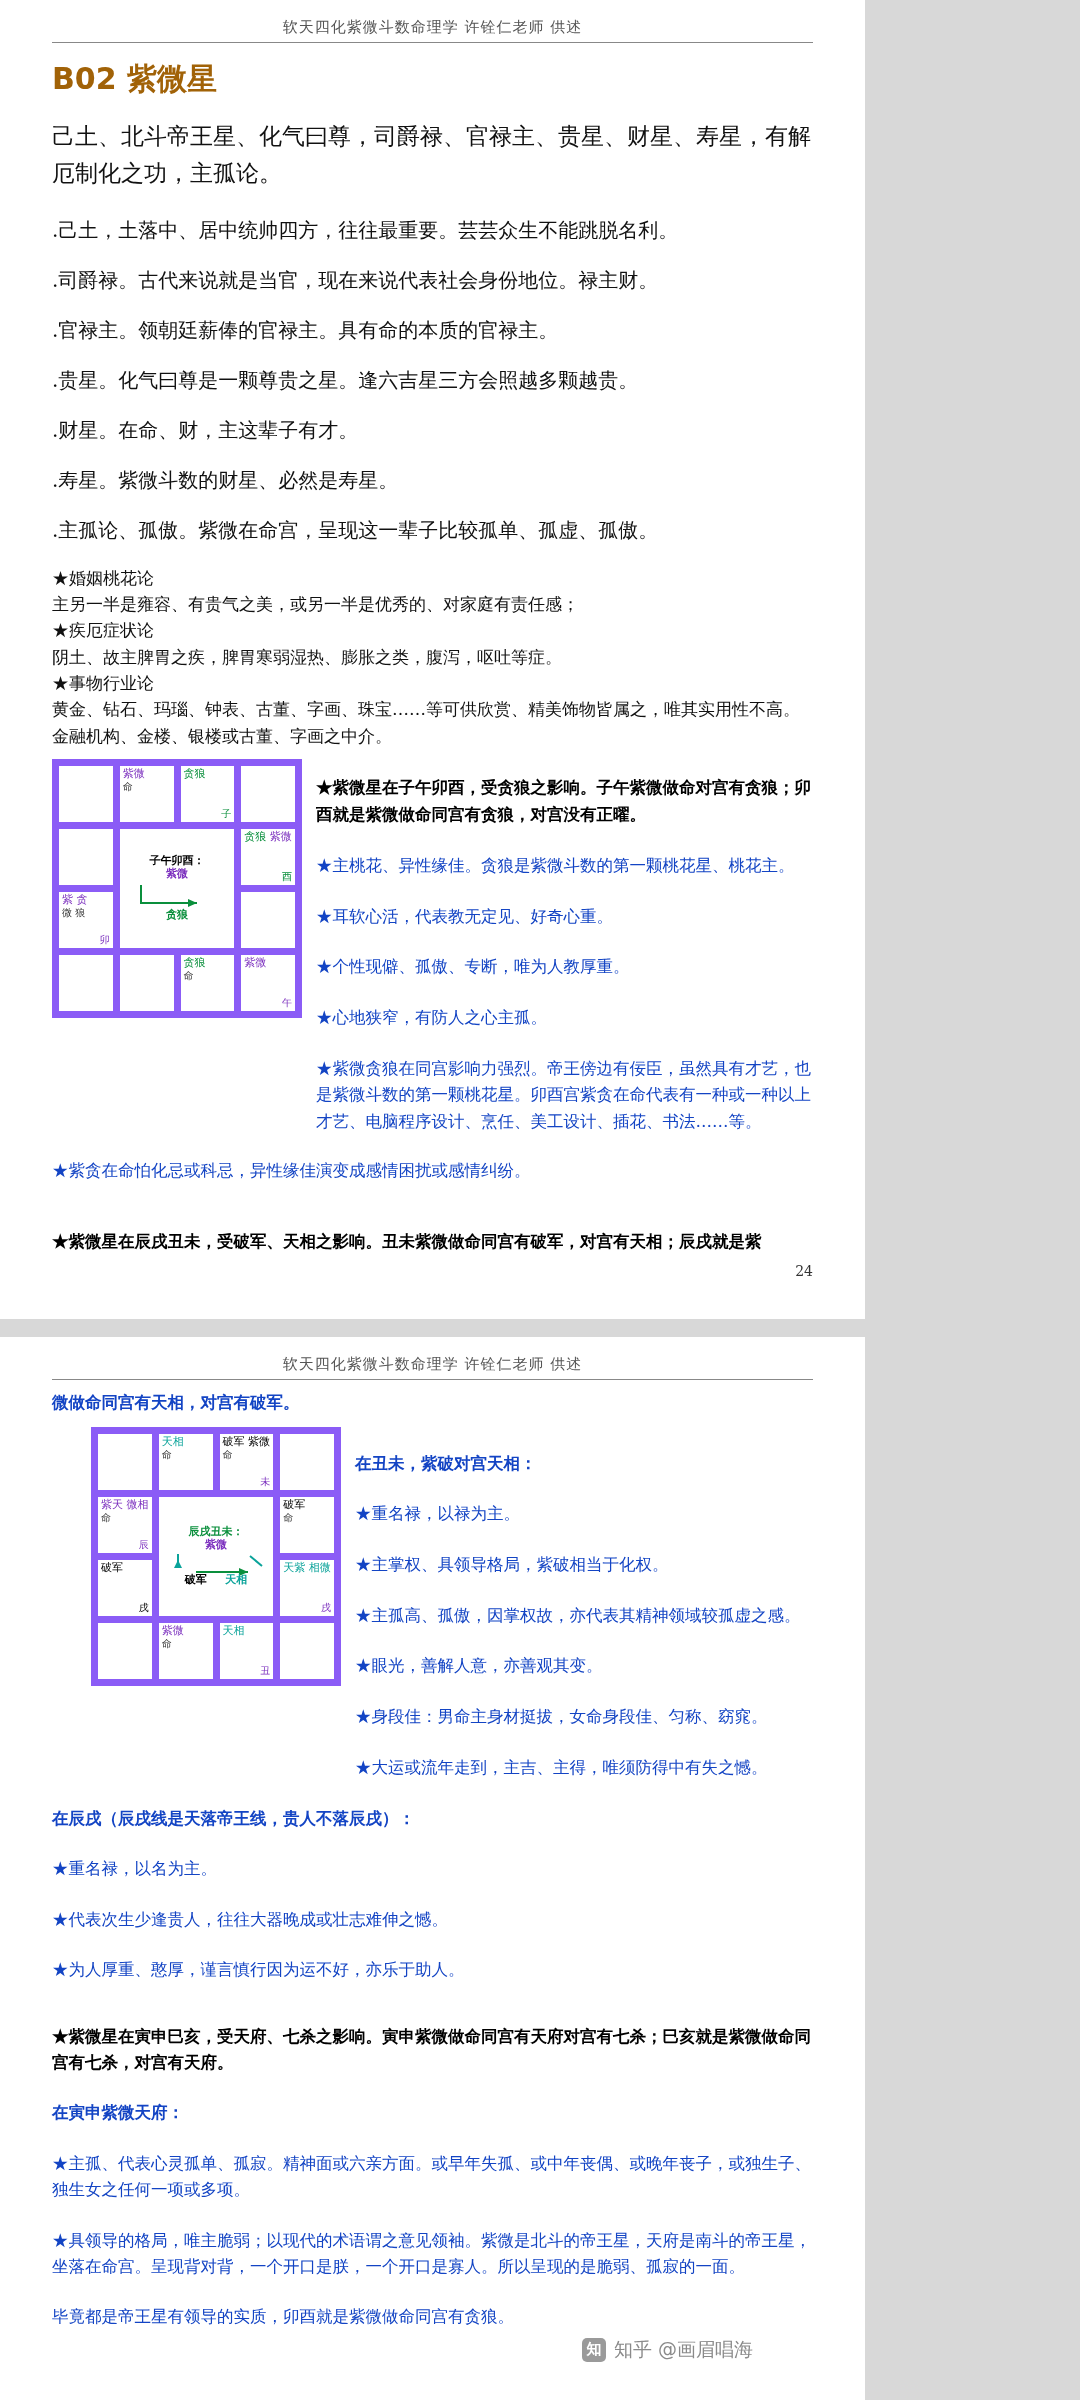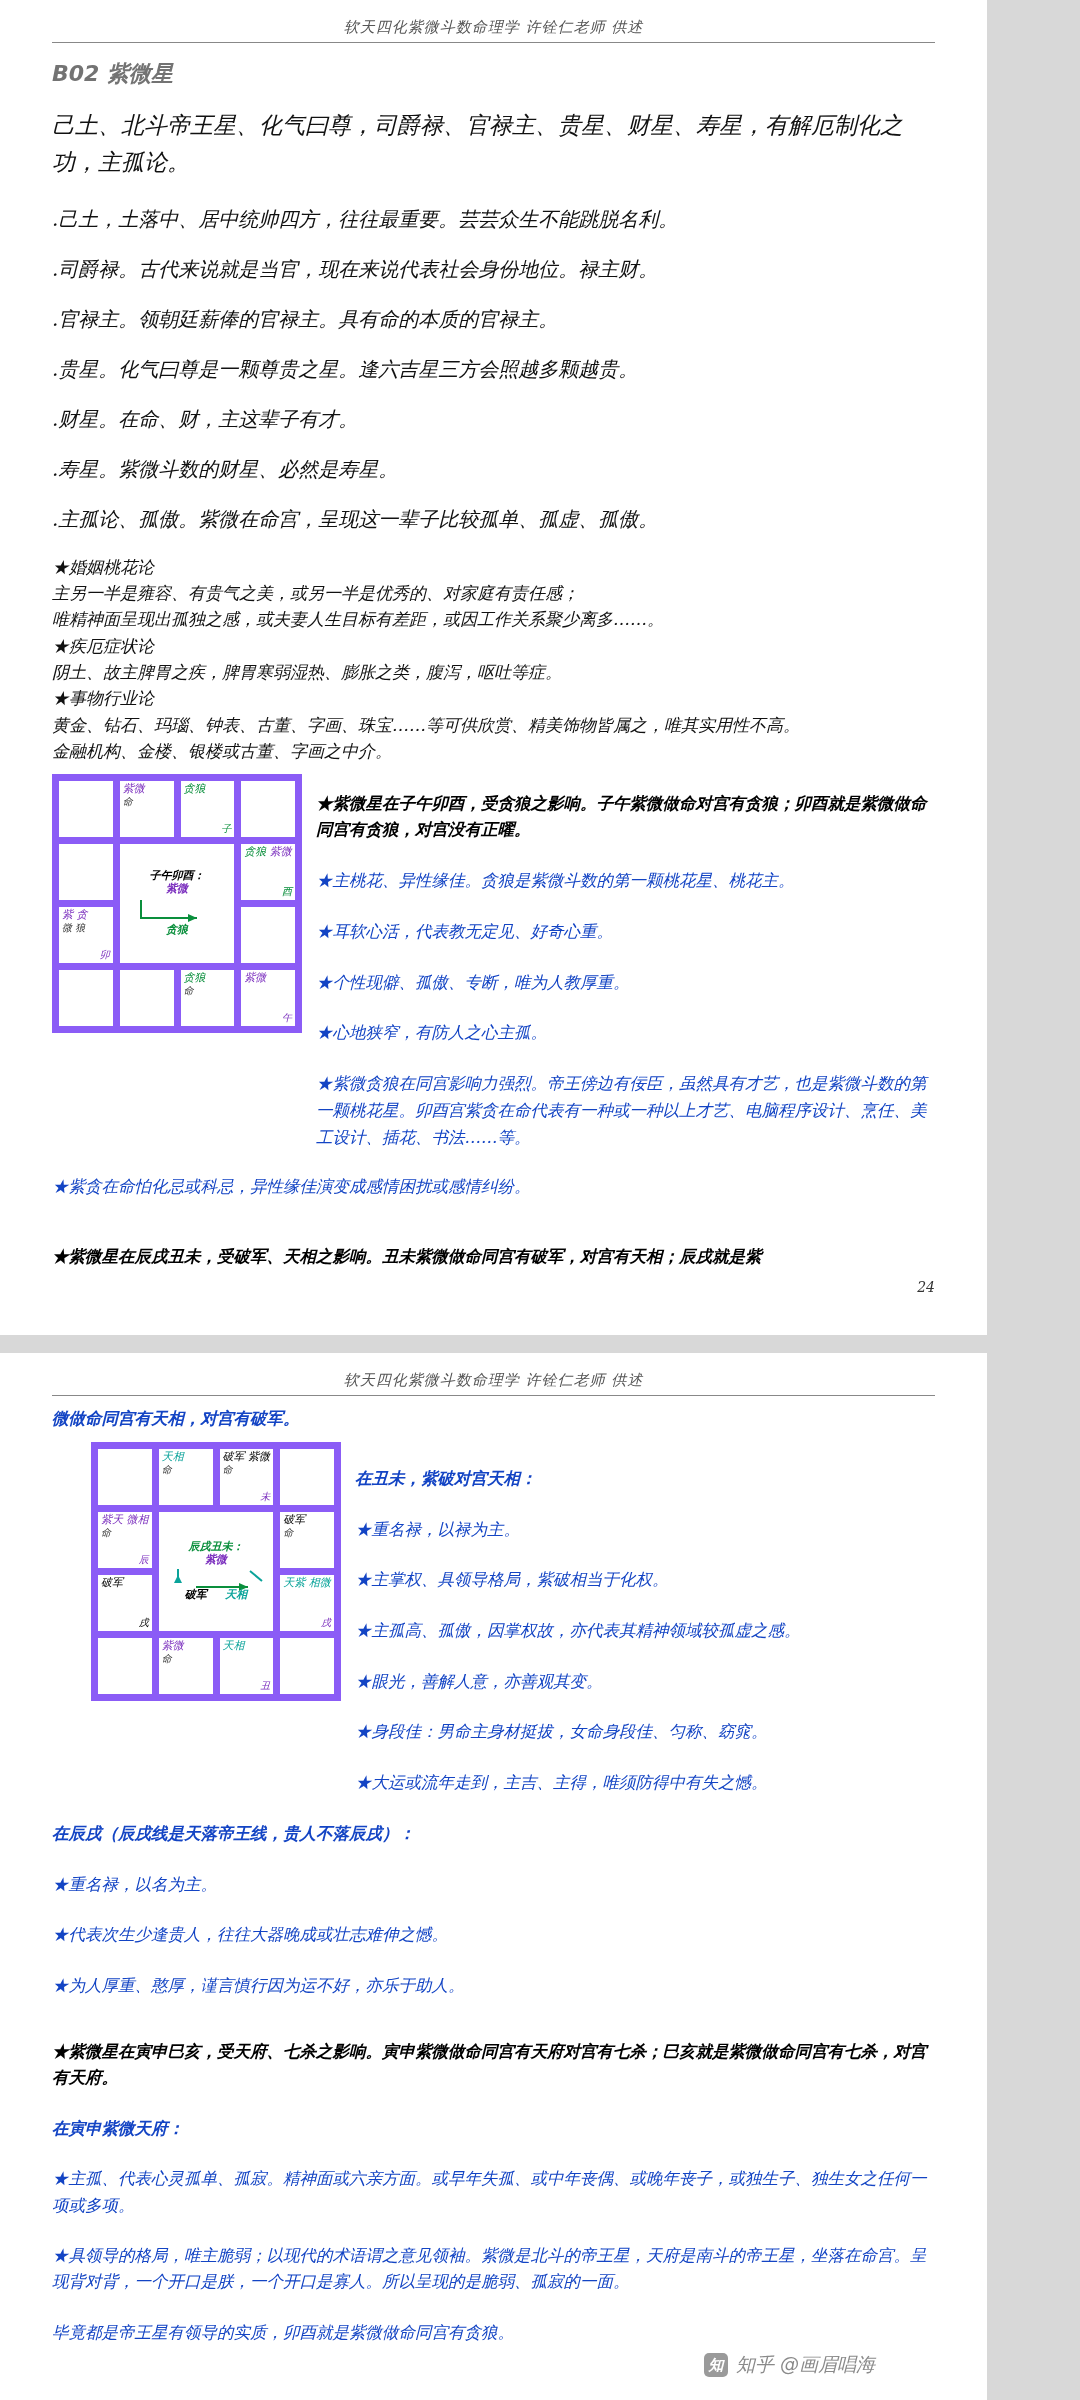--- a/index.html
+++ b/index.html
@@ -4,42 +4,41 @@
 <style>
   html,body{margin:0;padding:0;}
   body{
     width:1080px;
     background:#d8d8d8;
     font-family:"DejaVu Sans","Liberation Sans",sans-serif;
     -webkit-font-smoothing:antialiased;
   }
   .page{
     background:#ffffff;
-    width:987px;
+    width:865px;
     box-sizing:border-box;
     position:relative;
-    font-style:italic;
   }
   .page1{padding:18px 52px 40px 52px;}
   .page2{padding:18px 52px 40px 52px;margin-top:18px;}
   .hdr{
     text-align:center;
     font-size:15px;
     color:#555;
     letter-spacing:1px;
     border-bottom:1px solid #888;
     padding-bottom:5px;
     margin-bottom:6px;
     font-family:"DejaVu Serif","Liberation Serif",serif;
   }
   .title{
-    font-size:22px;
+    font-size:30px;
     font-weight:bold;
     margin:16px 0 18px 0;
-    color:#737373;
+    color:#a16207;
     font-family:"DejaVu Sans","Liberation Sans",sans-serif;
   }
   .lead{
     font-size:23px;
     line-height:1.62;
     color:#111;
     margin-bottom:22px;
     font-family:"DejaVu Serif","Liberation Serif",serif;
   }
   .bullet{
@@ -145,21 +144,20 @@
   <div class="bullet">.司爵禄。古代来说就是当官，现在来说代表社会身份地位。禄主财。</div>
   <div class="bullet">.官禄主。领朝廷薪俸的官禄主。具有命的本质的官禄主。</div>
   <div class="bullet">.贵星。化气曰尊是一颗尊贵之星。逢六吉星三方会照越多颗越贵。</div>
   <div class="bullet">.财星。在命、财，主这辈子有才。</div>
   <div class="bullet">.寿星。紫微斗数的财星、必然是寿星。</div>
   <div class="bullet">.主孤论、孤傲。紫微在命宫，呈现这一辈子比较孤单、孤虚、孤傲。</div>
 
   <div class="sect">
     <p class="h">★婚姻桃花论</p>
     <p>主另一半是雍容、有贵气之美，或另一半是优秀的、对家庭有责任感；</p>
-    <p>唯精神面呈现出孤独之感，或夫妻人生目标有差距，或因工作关系聚少离多……。</p>
   </div>
 
   <div class="sect">
     <p class="h">★疾厄症状论</p>
     <p>阴土、故主脾胃之疾，脾胃寒弱湿热、膨胀之类，腹泻，呕吐等症。</p>
   </div>
 
   <div class="sect">
     <p class="h">★事物行业论</p>
     <p>黄金、钻石、玛瑙、钟表、古董、字画、珠宝……等可供欣赏、精美饰物皆属之，唯其实用性不高。</p>

